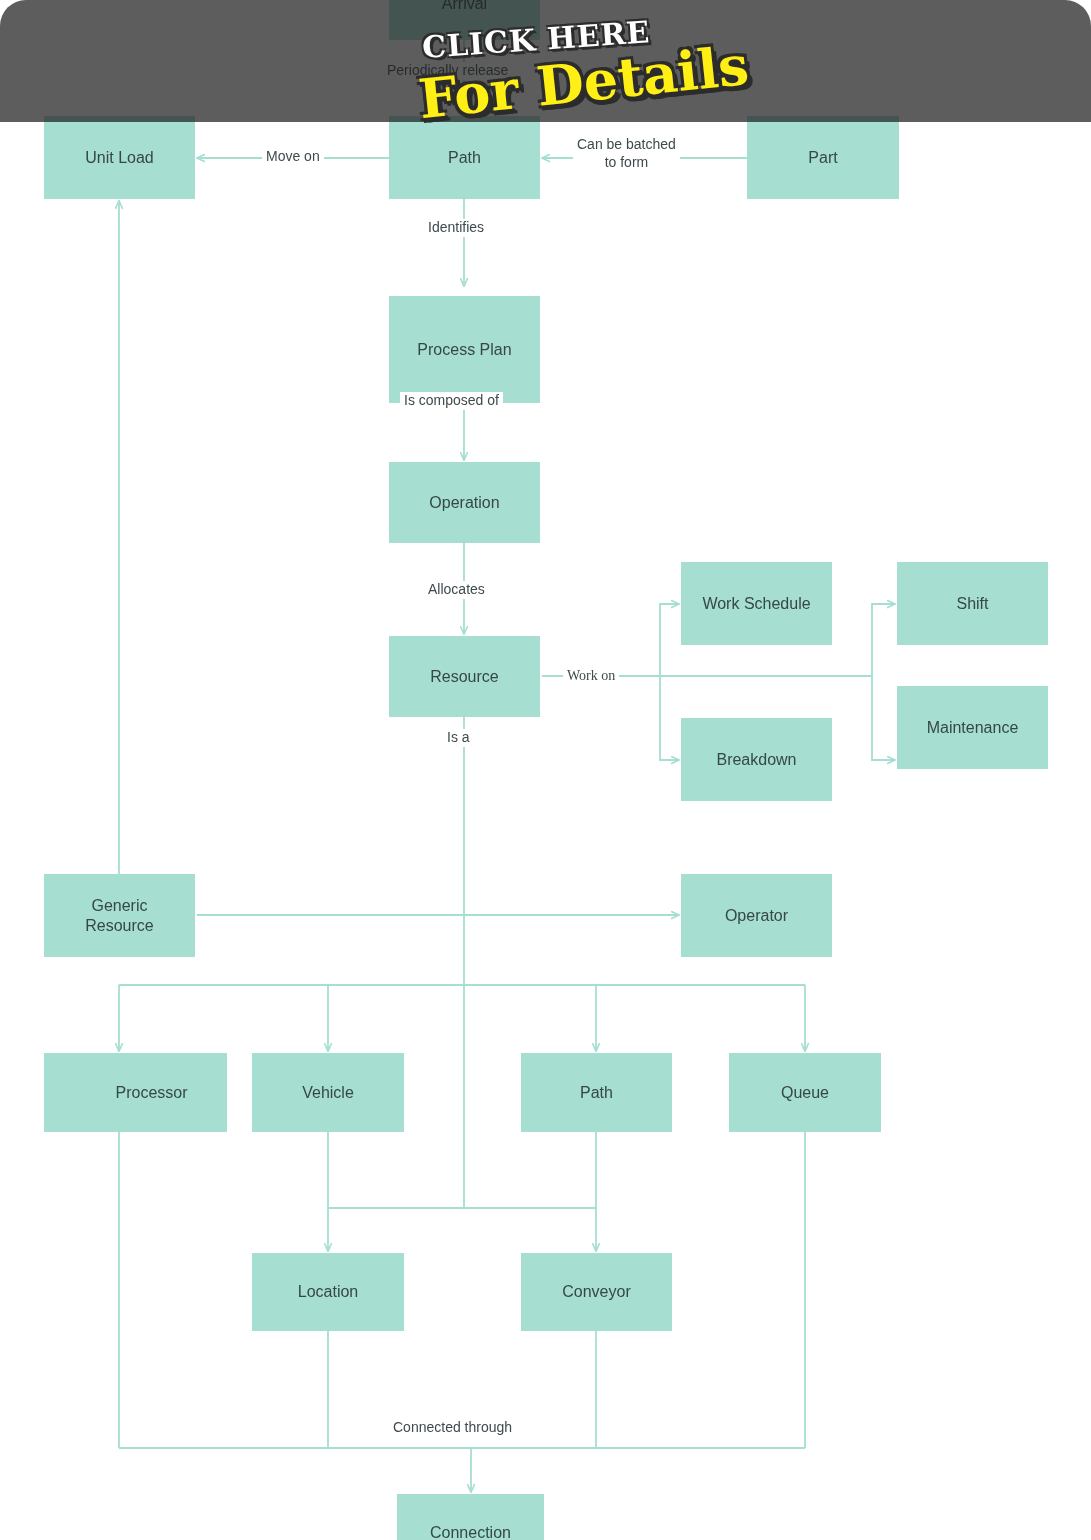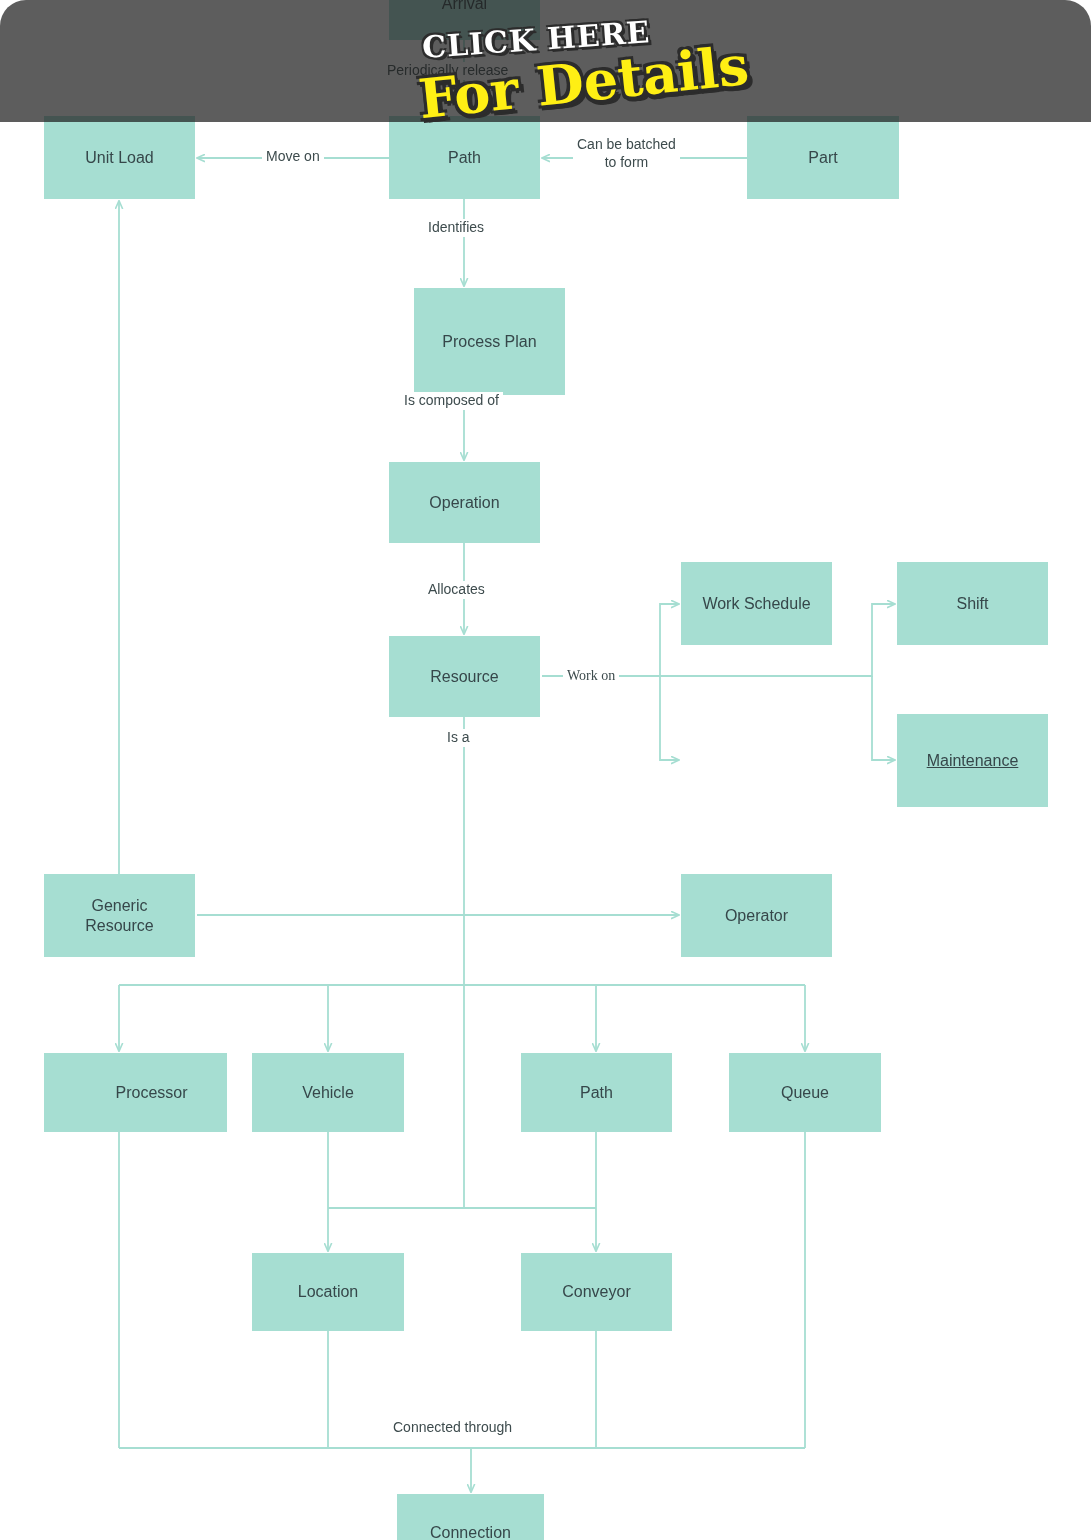--- a/index.html
+++ b/index.html
@@ -176,36 +176,39 @@
   </div>
   <div class="node" style="left:44px; top:116px; width:151px; height:83px;">
     <span>Unit Load</span>
   </div>
   <div class="node" style="left:389px; top:116px; width:151px; height:83px;">
     <span>Path</span>
   </div>
   <div class="node" style="left:747px; top:116px; width:152px; height:83px;">
     <span>Part</span>
   </div>
-  <div class="node" style="left:389px; top:288px; width:151px; height:107px;margin-left:25px;">
+  <div class="node" style="left:389px; top:296px; width:151px; height:107px;">
     <span>Process Plan</span>
   </div>
   <div class="node" style="left:389px; top:462px; width:151px; height:81px;">
     <span>Operation</span>
   </div>
   <div class="node" style="left:389px; top:636px; width:151px; height:81px;">
     <span>Resource</span>
   </div>
   <div class="node" style="left:681px; top:562px; width:151px; height:83px;">
     <span>Work Schedule</span>
   </div>
   <div class="node" style="left:897px; top:562px; width:151px; height:83px;">
     <span>Shift</span>
   </div>
-  <div class="node" style="left:897px; top:714px; width:151px; height:93px;text-decoration:underline;">
+  <div class="node" style="left:681px; top:718px; width:151px; height:83px;">
+    <span>Breakdown</span>
+  </div>
+  <div class="node" style="left:897px; top:686px; width:151px; height:83px;">
     <span>Maintenance</span>
   </div>
   <div class="node" style="left:44px; top:874px; width:151px; height:83px;">
     <span style="white-space:pre-line">Generic
 Resource</span>
   </div>
   <div class="node" style="left:681px; top:874px; width:151px; height:83px;">
     <span>Operator</span>
   </div>
   <div class="node" style="left:44px; top:1053px; width:151px; height:79px;padding-left:32px;">

